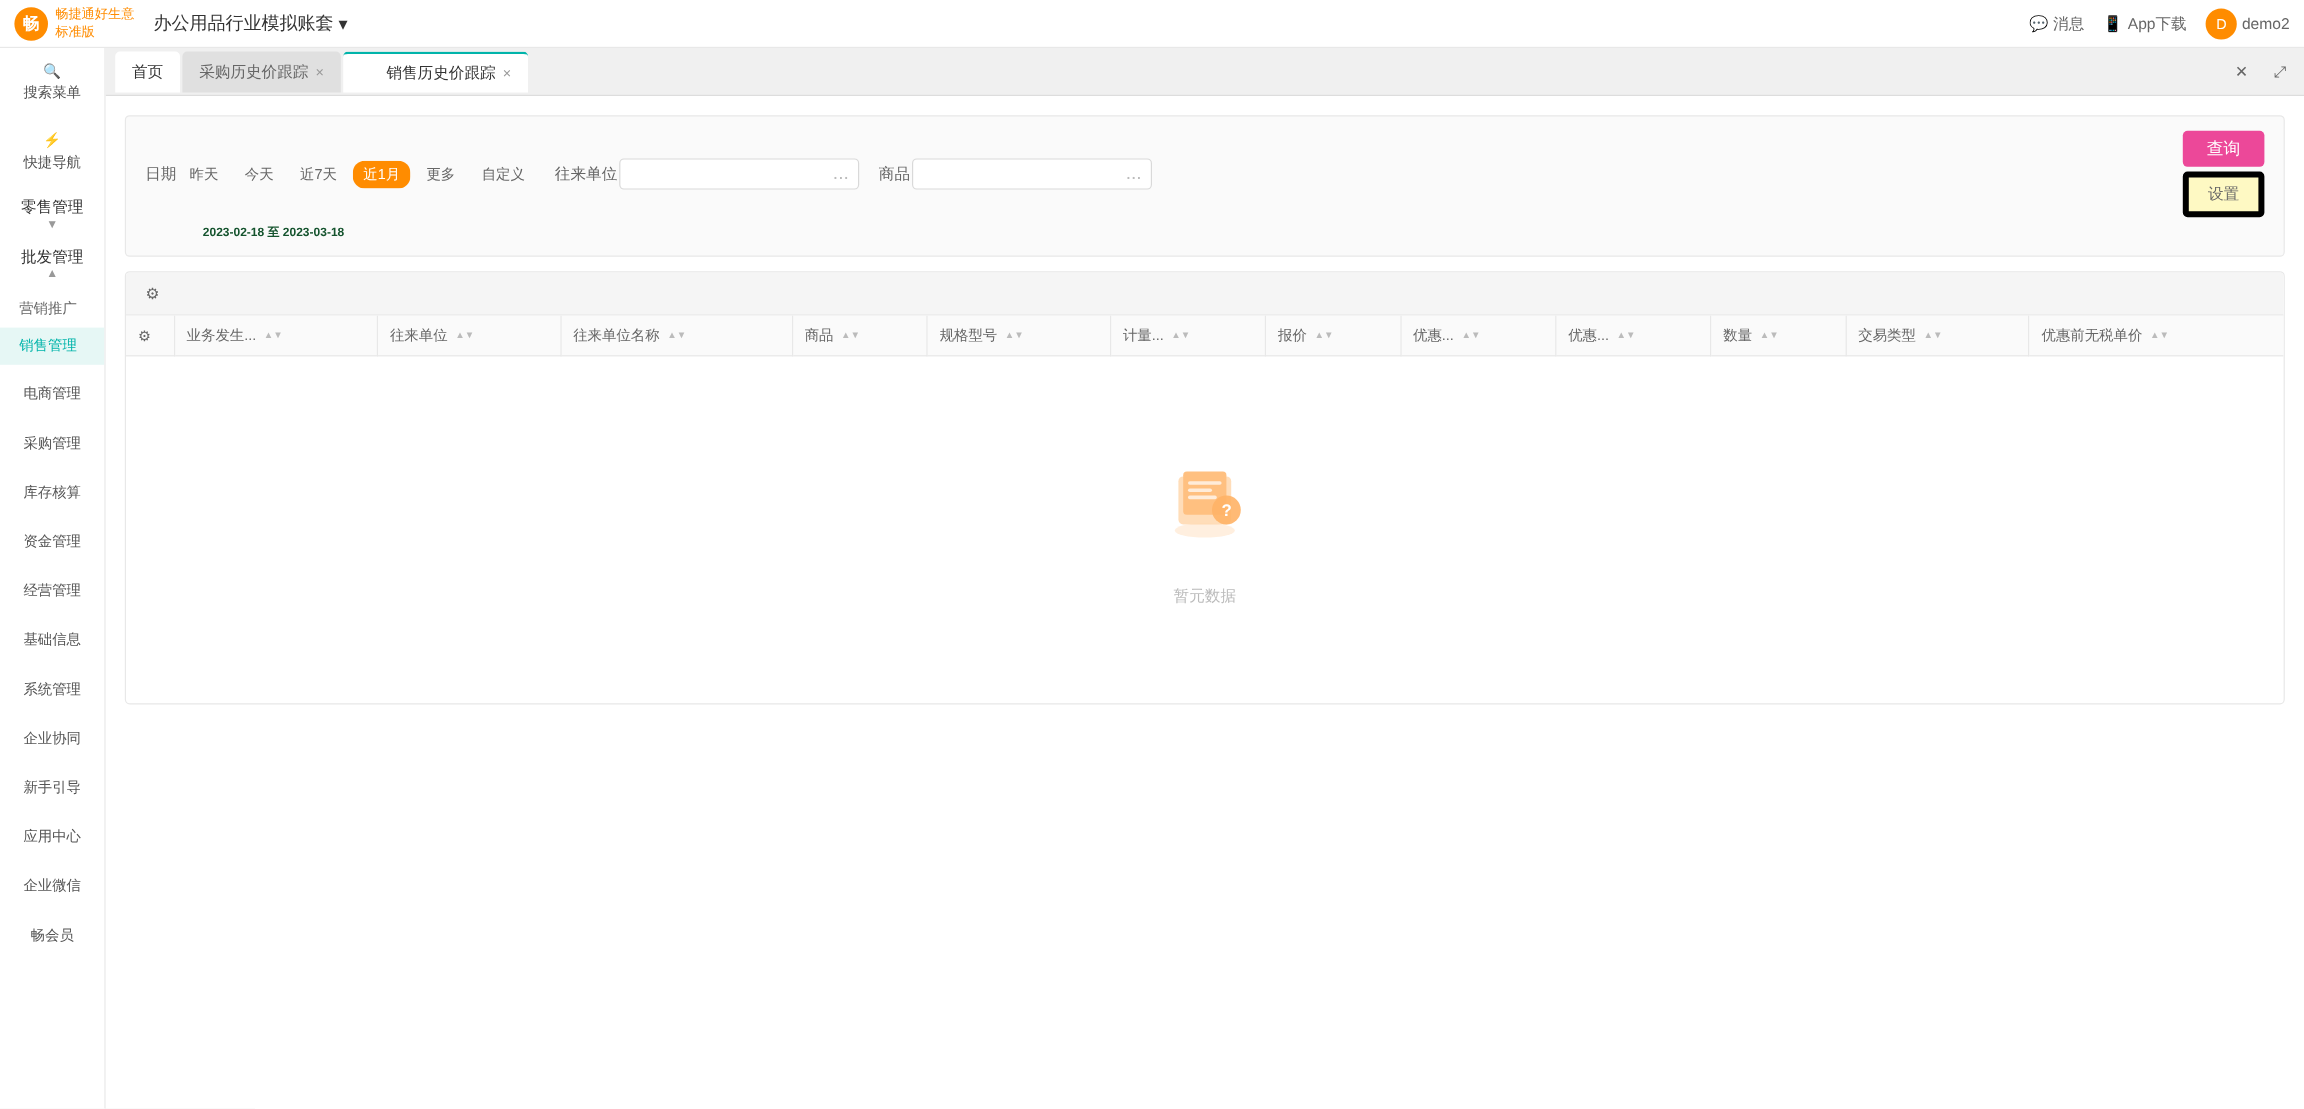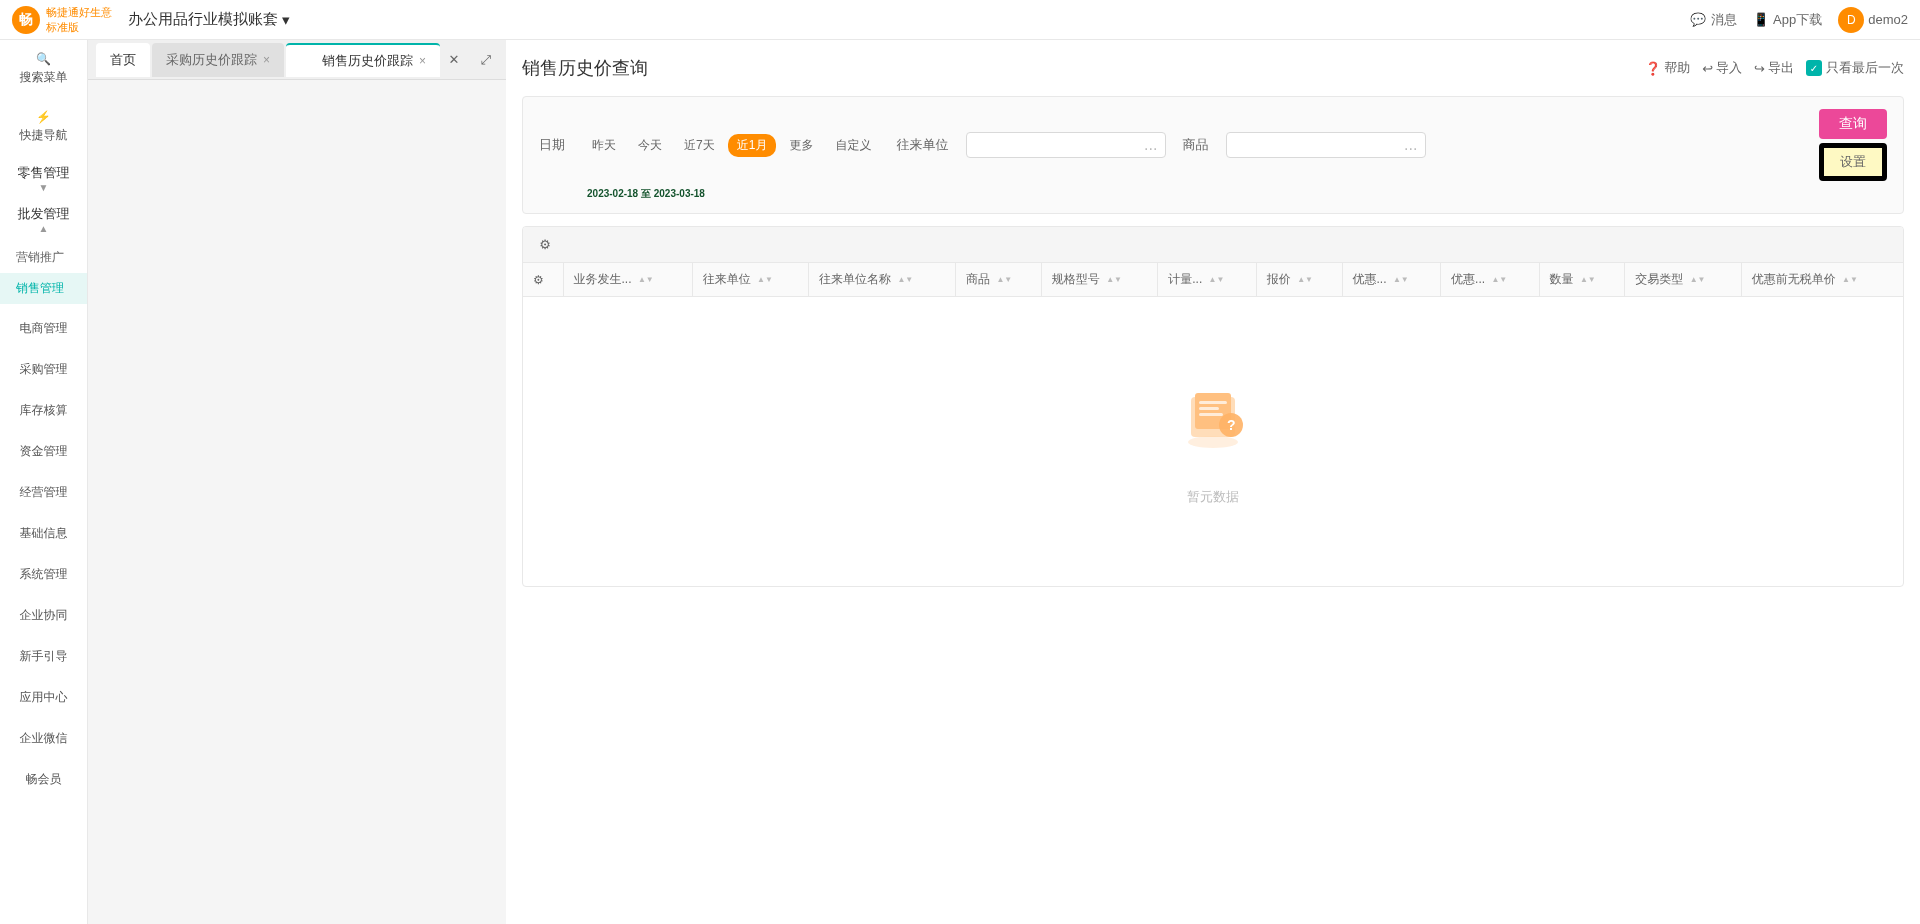--- a/index.html
+++ b/index.html
@@ -23,21 +23,21 @@
     .app-selector { display: flex; align-items: center; gap: 4px; color: #333; font-size: 15px; cursor: pointer; padding: 4px 8px; }
     .top-header-right { display: flex; align-items: center; gap: 16px; color: #666; font-size: 13px; }
     .top-right-item { display: flex; align-items: center; gap: 4px; cursor: pointer; }
     .avatar { width: 26px; height: 26px; border-radius: 50%; background: #ff8c00; display: flex; align-items: center; justify-content: center; color: white; font-size: 12px; }
 
     
     .main-layout { display: flex; flex: 1; overflow: hidden; }
     .sidebar-section-arrow { font-size: 10px; color: #999; }
 
     
-    .content-area { flex: 1; display: flex; flex-direction: row; overflow: hidden; }
+    .content-area { flex: 1; display: flex; flex-direction: column; overflow: hidden; }
 
     
     .tab-bar { height: 40px; background: #f0f0f0; display: flex; align-items: center; padding: 0 8px; gap: 0; border-bottom: 1px solid #ddd; flex-shrink: 0; }
     .tab-item { display: flex; align-items: center; padding: 0 14px; height: 34px; background: #e0e0e0; border-radius: 4px 4px 0 0; cursor: pointer; font-size: 13px; color: #666; gap: 6px; margin-right: 2px; }
     .tab-item.home { background: #fff; color: #333; }
     .tab-item.active { background: #fff; color: #333; border-top: 2px solid #00b4aa; padding-left: 36px; }
     .tab-close { font-size: 12px; color: #999; cursor: pointer; }
     .tab-bar-actions { margin-left: auto; display: flex; align-items: center; gap: 8px; }
     .tab-action-btn { width: 24px; height: 24px; display: flex; align-items: center; justify-content: center; cursor: pointer; color: #666; }
 
@@ -47,21 +47,21 @@
     
     .page-title { font-size: 18px; color: #333; font-weight: 500; margin-bottom: 16px; display: flex; align-items: center; justify-content: space-between; }
     .page-title-actions { display: flex; align-items: center; gap: 12px; font-size: 13px; color: #666; }
     .page-title-action { display: flex; align-items: center; gap: 3px; cursor: pointer; }
     .only-last-checkbox { display: flex; align-items: center; gap: 4px; }
     .checkbox-checked { width: 16px; height: 16px; background: #00b4aa; border-radius: 3px; display: flex; align-items: center; justify-content: center; color: white; font-size: 10px; }
 
     
     .filter-area { background: #fafafa; border: 1px solid #e8e8e8; border-radius: 4px; padding: 12px 16px; margin-bottom: 12px; }
     .filter-row { display: flex; align-items: center; gap: 16px; flex-wrap: wrap; }
-    .filter-item { display: flex; align-items: center; gap: 18px; }
+    .filter-item { display: flex; align-items: center; gap: 2px; }
     .filter-label { color: #666; font-size: 13px; white-space: nowrap; }
     .date-buttons { display: flex; align-items: center; gap: 4px; }
     .date-btn { padding: 2px 8px; font-size: 12px; cursor: pointer; border: 1px solid transparent; border-radius: 3px; color: #666; }
     .date-btn.active { background: #ff8c00; color: white; border-radius: 10px; }
     .date-range { font-size: 10px; color: #14532d; margin-top: 2px; font-weight: bold; }
     .filter-input { display: flex; align-items: center; border: 1px solid #d9d9d9; border-radius: 4px; padding: 3px 8px; min-width: 200px; background: #fff; cursor: pointer; gap: 4px; }
     .filter-input-text { flex: 1; color: #bbb; font-size: 13px; }
     .filter-dots { color: #bbb; font-size: 16px; }
     .query-btn { background: #ec4899; color: white; border: none; border-radius: 4px; padding: 6px 20px; font-size: 14px; cursor: pointer; }
     .settings-btn { background: #fef9c3; color: #666; border: 5px solid #000000; border-radius: 4px; padding: 5px 16px; font-size: 13px; cursor: pointer; }
@@ -218,41 +218,20 @@
         <span class="tab-close">×</span>
       </div>
       <div class="tab-bar-actions">
         <div class="tab-action-btn">✕</div>
         <div class="tab-action-btn">⤢</div>
       </div>
     </div>
 
     <div class="page-content">
 
-      <div class="page-title">
-        <span>销售历史价查询</span>
-        <div class="page-title-actions">
-          <div class="page-title-action">
-            <span>❓</span>
-            <span>帮助</span>
-          </div>
-          <div class="page-title-action">
-            <span>↩</span>
-            <span>导入</span>
-          </div>
-          <div class="page-title-action">
-            <span>↪</span>
-            <span>导出</span>
-          </div>
-          <div class="only-last-checkbox">
-            <div class="checkbox-checked">✓</div>
-            <span>只看最后一次</span>
-          </div>
-        </div>
-      </div>
 
       <div class="filter-area">
         <div class="filter-row">
 
           <div class="filter-item">
             <span class="filter-label">日期</span>
             <div class="date-buttons">
               <span class="date-btn">昨天</span>
               <span class="date-btn">今天</span>
               <span class="date-btn">近7天</span>

